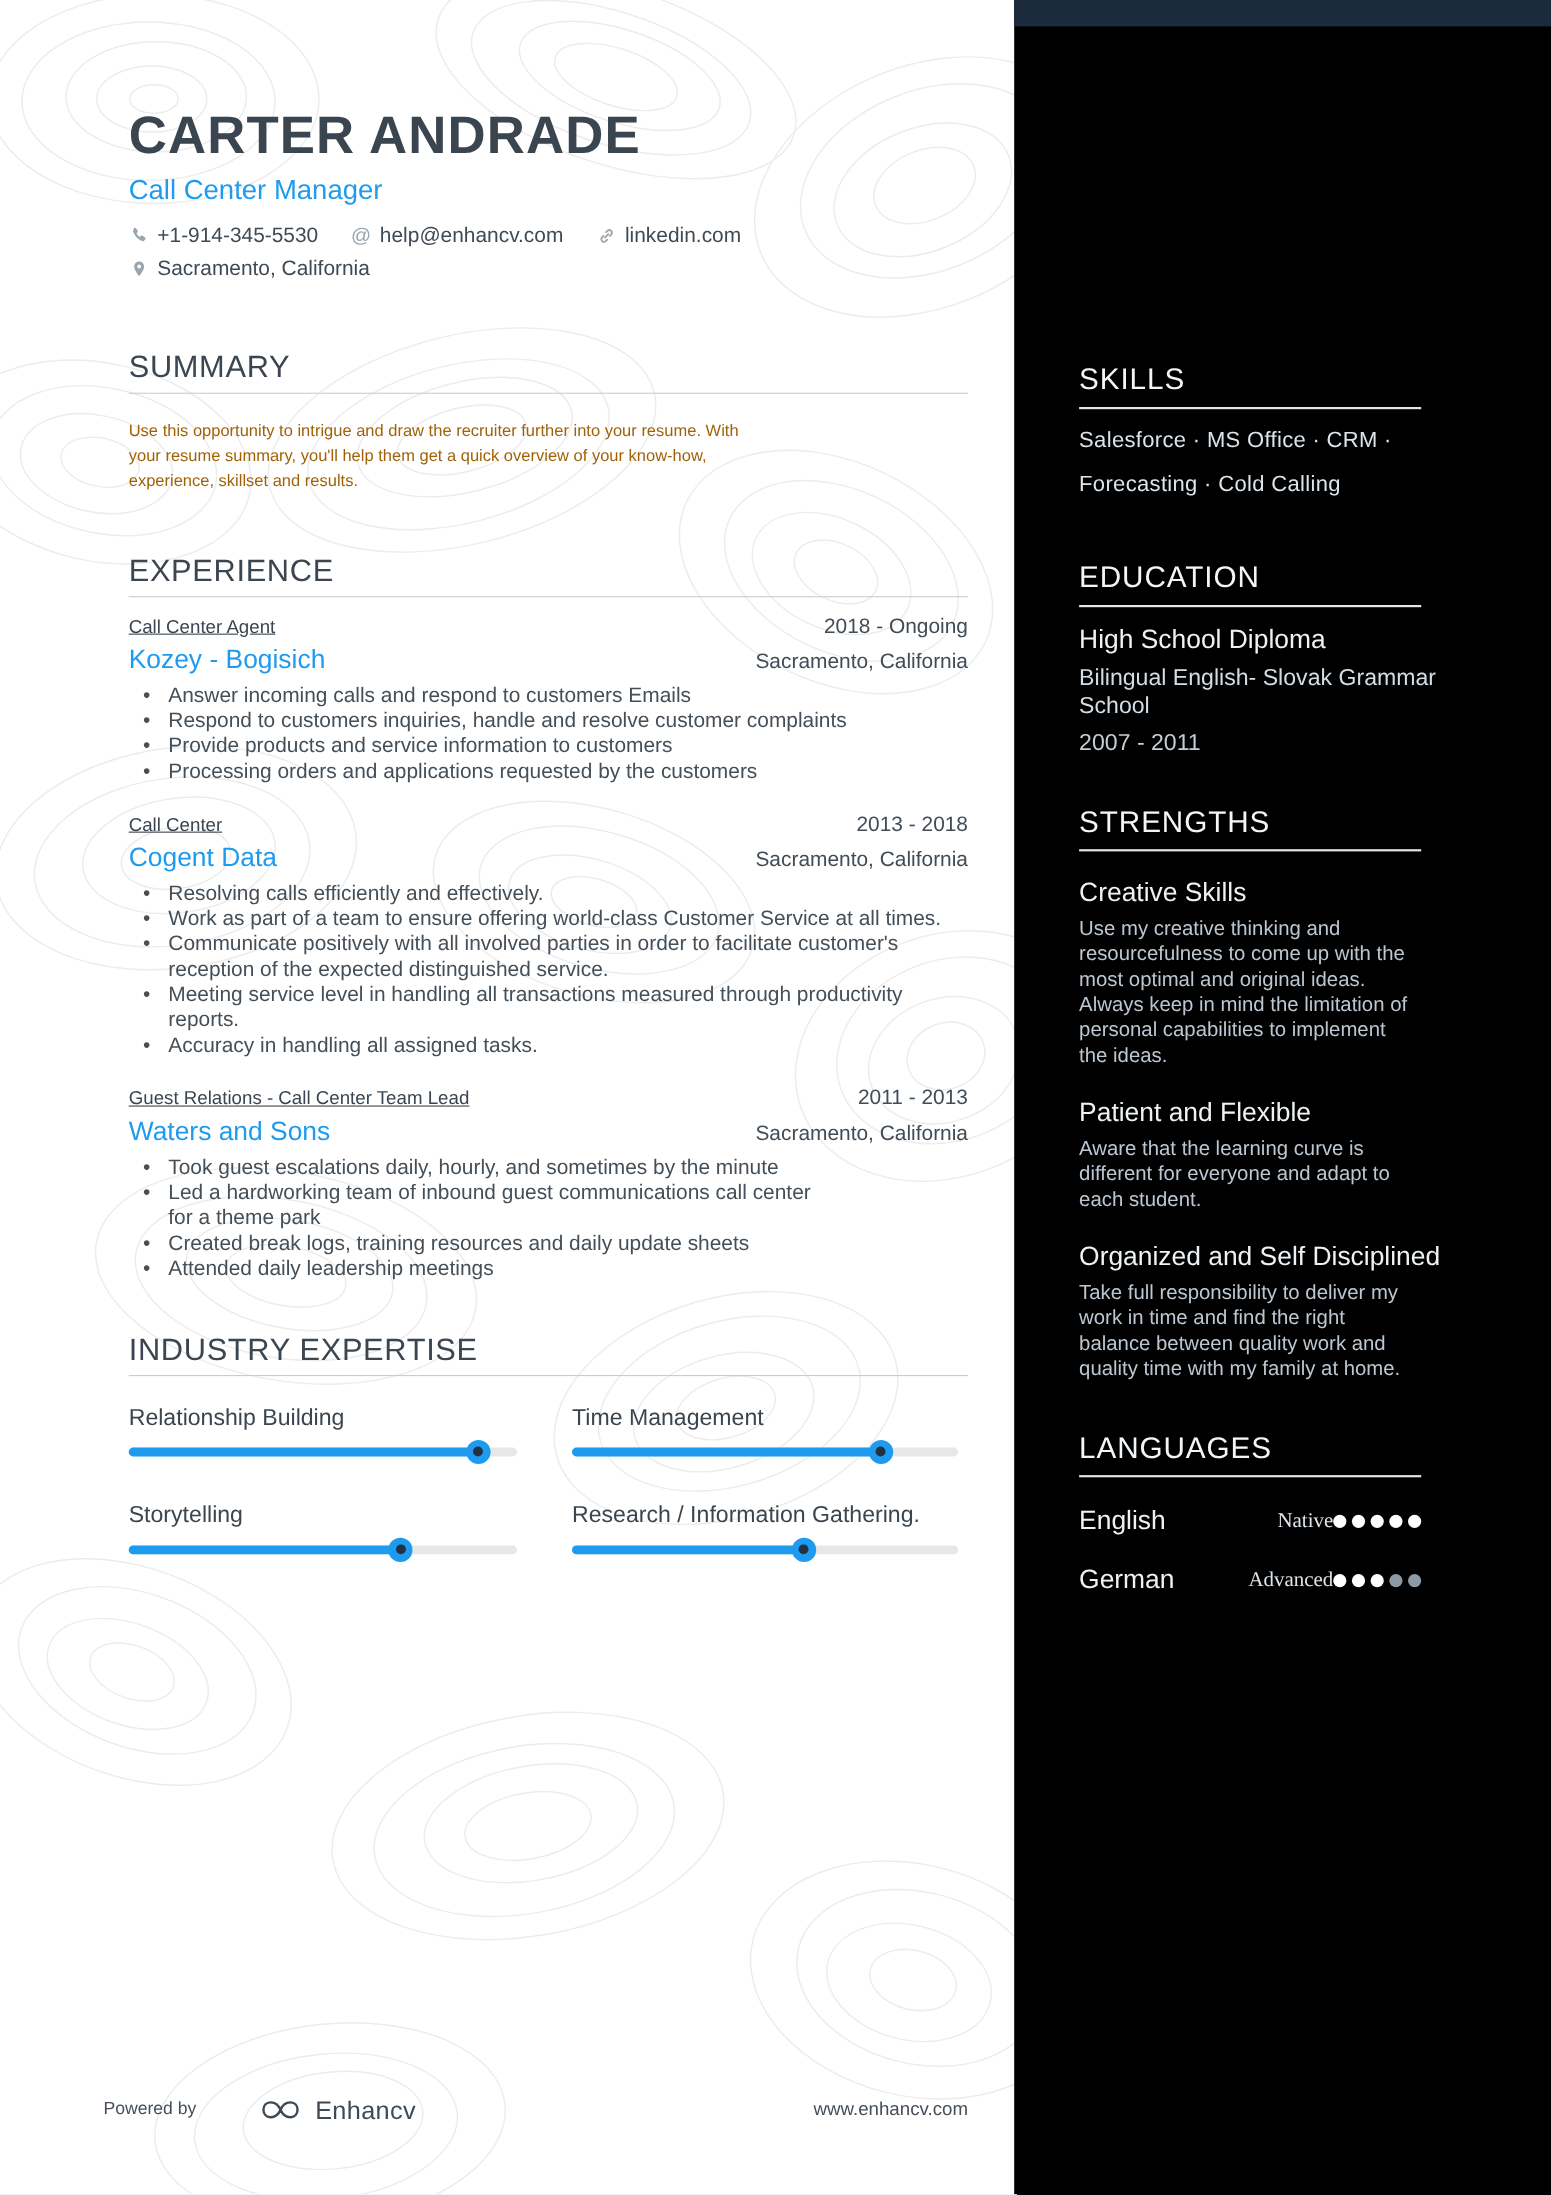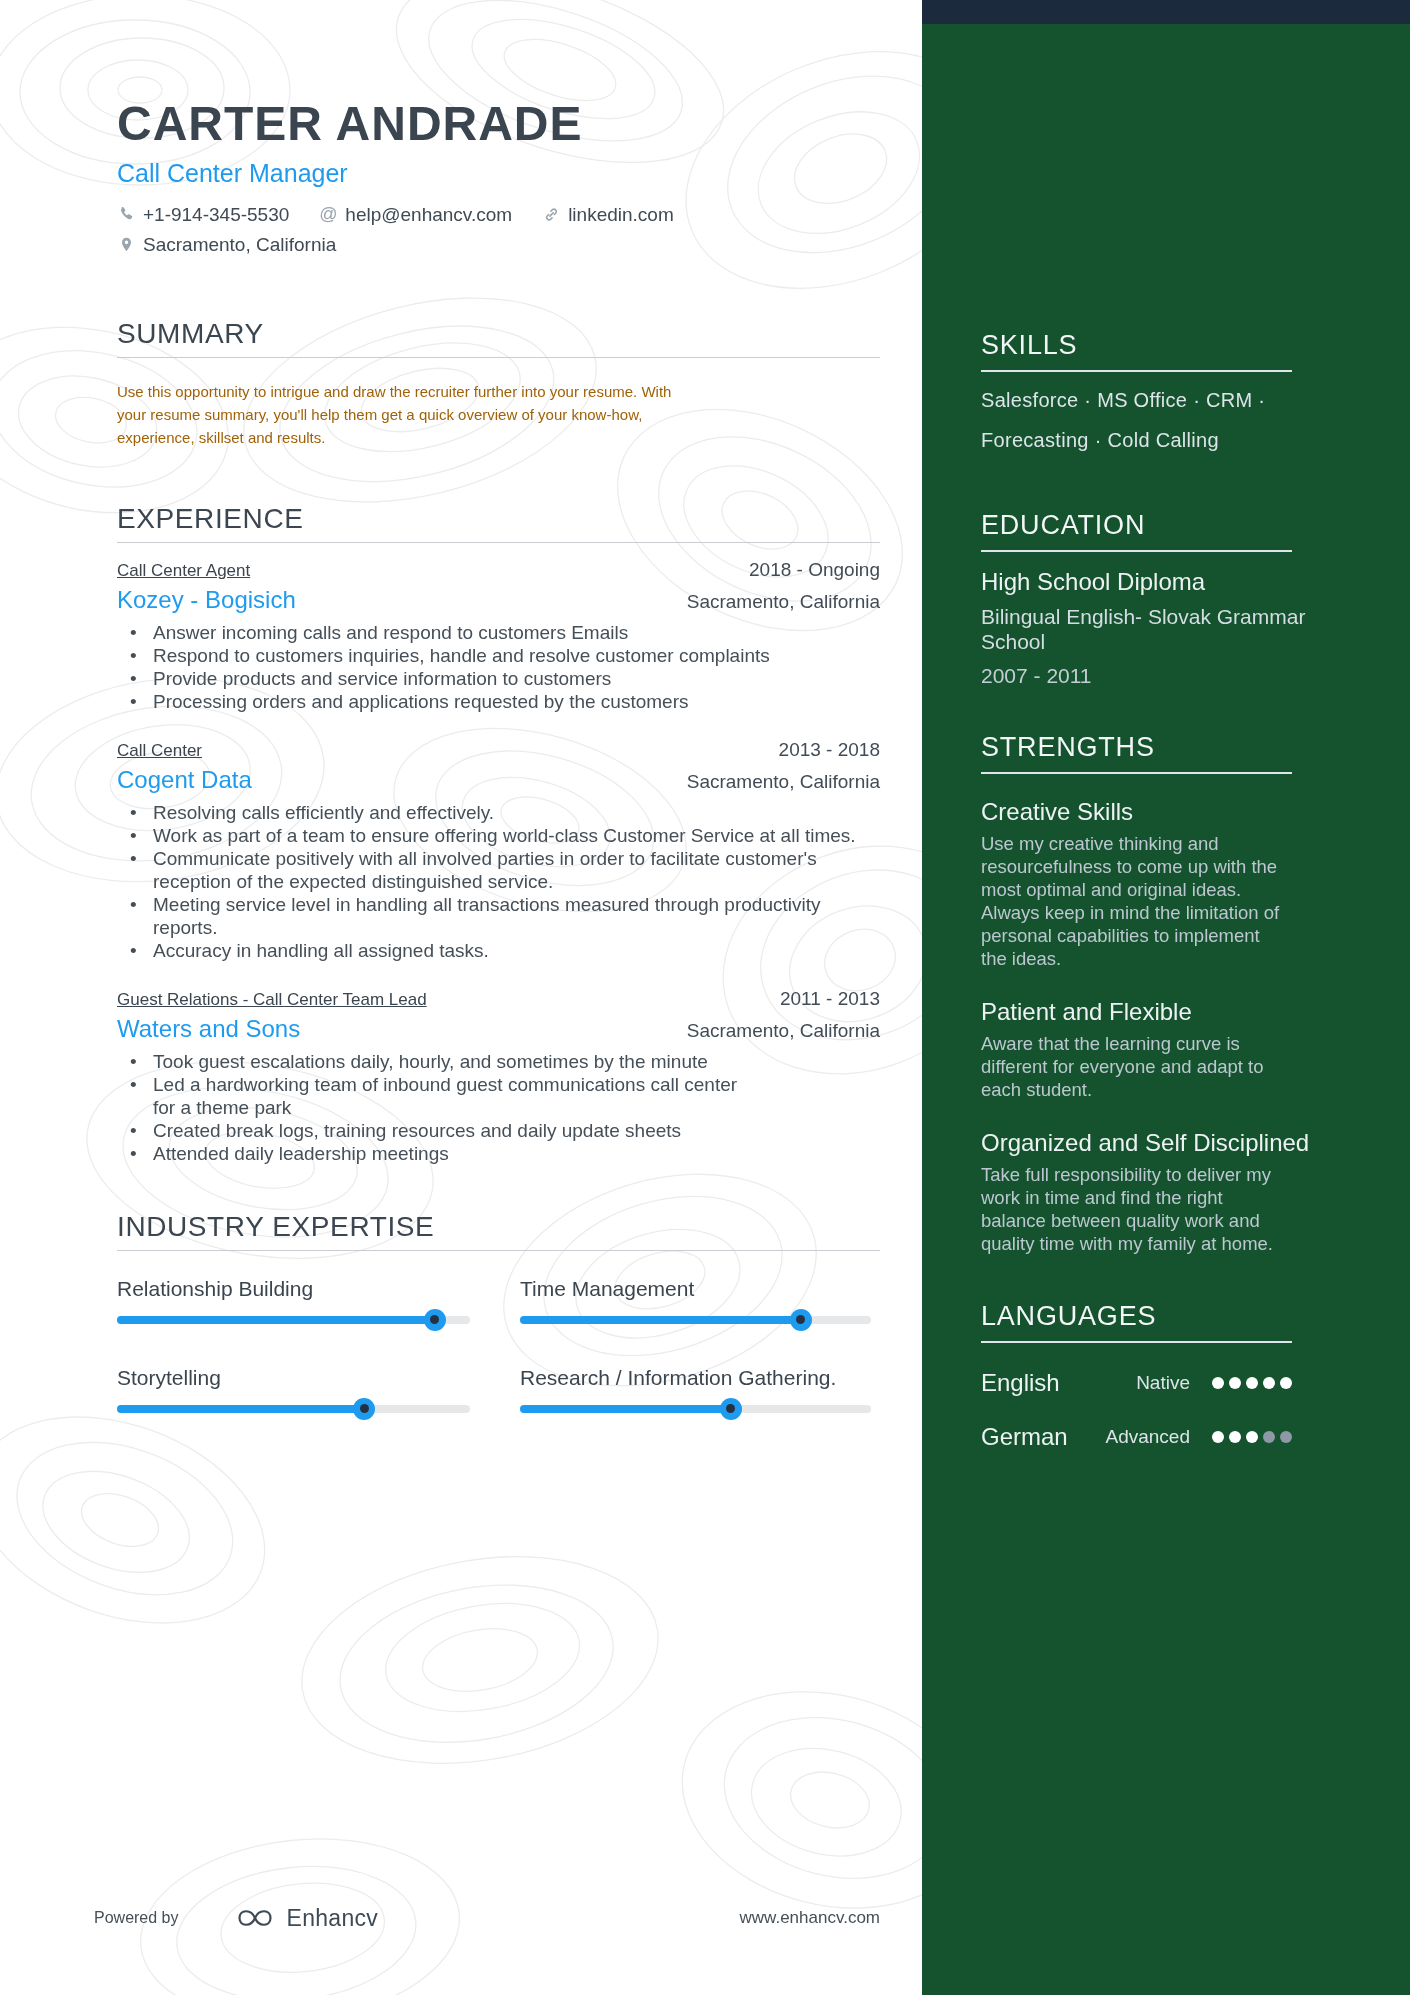--- a/index.html
+++ b/index.html
@@ -1,36 +1,36 @@
 <!DOCTYPE html>
 <html><head>
 <meta charset="utf-8">
 <style>
   html,body{margin:0;padding:0;background:#e9e9e9;}
   .page{position:relative;width:1410px;height:1995px;background:#ffffff;overflow:hidden;
         font-family:"Liberation Sans",sans-serif;-webkit-font-smoothing:antialiased;}
   .topo{position:absolute;top:0;left:0;pointer-events:none;}
 
   
-  .sidebar{position:absolute;top:0;right:0;width:488px;height:1995px;background:#14532d;
+  .sidebar{position:absolute;top:0;right:0;width:488px;height:1995px;background:#000000;
            box-sizing:border-box;padding:330px 50px 0 59px;}
   .topstrip{position:absolute;top:0;left:0;width:100%;height:24px;background:#1b2a3c;}
   .s-head{font-size:27px;font-weight:400;color:#f3f6f8;letter-spacing:.8px;}
   .s-hr{border:0;border-top:2px solid #dfe5ea;width:311px;margin:9px 0 0 0;}
   .skills-line{margin-top:17px;font-size:20px;color:#dde4ea;letter-spacing:.3px;}
   .s-section{margin-top:0;}
   .edu-degree{margin-top:16px;font-size:24px;color:#eef2f5;}
   .edu-school{margin-top:8px;font-size:21px;line-height:25px;color:#d5dde4;white-space:pre-line;}
   .edu-dates{margin-top:10px;font-size:21px;color:#c3cdd6;}
   .str-item{margin-top:24px;}
   .str-title{font-size:24px;color:#eef2f5;}
   .str-text{margin-top:6px;font-size:18.5px;line-height:23px;color:#bcc7d1;white-space:pre-line;}
   .lang-row{display:flex;align-items:center;width:311px;margin-top:26px;}
   .lang-name{flex:1;font-size:24px;color:#eef2f5;}
-  .lang-level{font-size:19px;color:#dde4ea;margin-right:22px;}
+  .lang-level{font-size:19px;color:#dde4ea;font-family:Liberation Serif, serif;}
   .dots{display:flex;gap:5px;}
   .dot{width:12px;height:12px;border-radius:50%;background:#ffffff;}
   .dot.off{background:#8d99a4;}
 
   
   .left{position:absolute;top:0;left:0;width:922px;box-sizing:border-box;padding:96px 42px 0 117px;}
   .name{font-size:48px;font-weight:600;letter-spacing:1px;color:#3b454f;line-height:1.15;}
   .role{margin-top:6px;font-size:25px;font-weight:500;color:#1e9bef;line-height:1.3;}
   .contact-row{display:flex;gap:30px;margin-top:14px;font-size:19px;color:#3f4a54;align-items:center;}
   .contact-row + .contact-row{margin-top:8px;}

